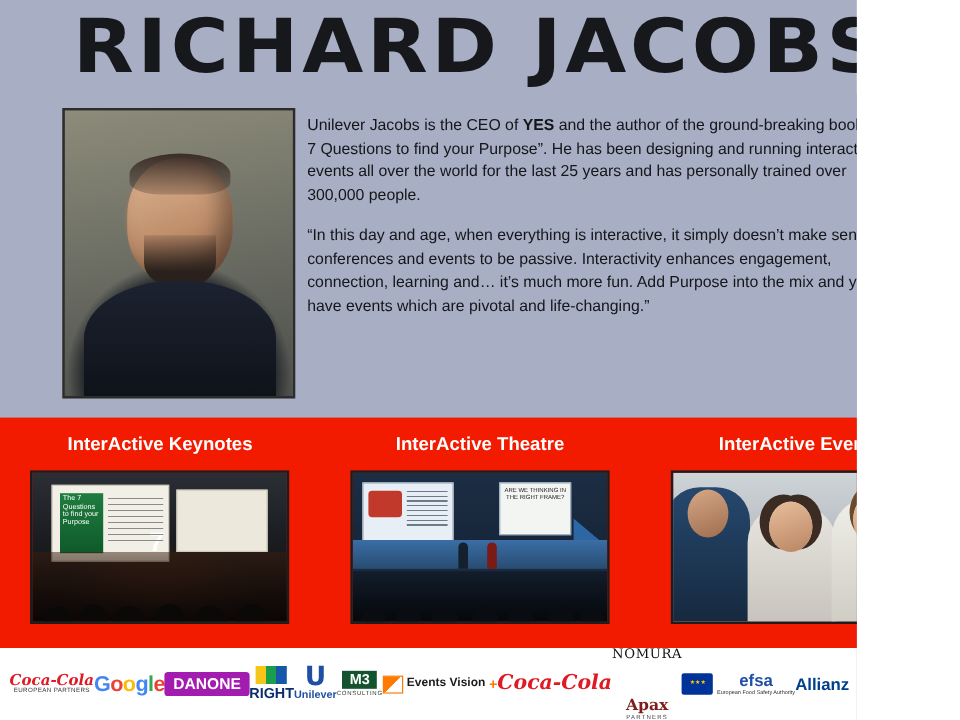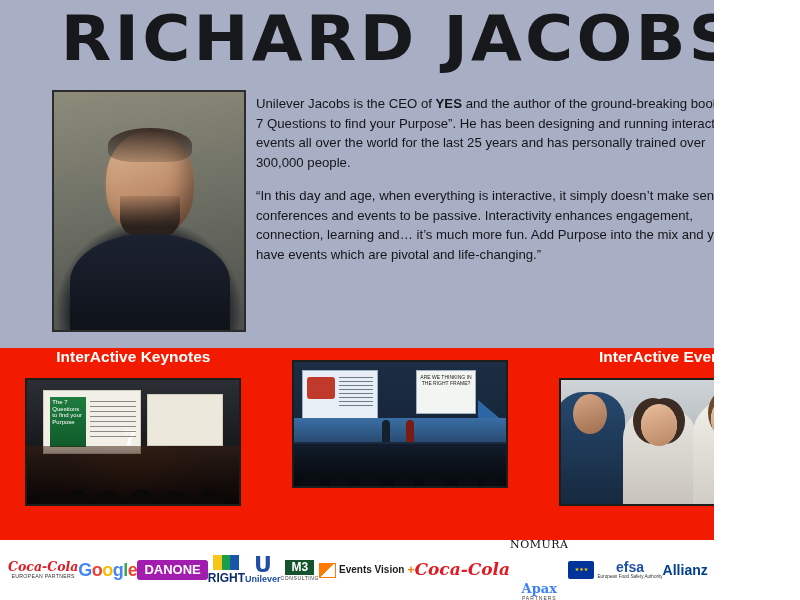--- a/index.html
+++ b/index.html
@@ -126,21 +126,21 @@
     display: flex;
   }
   .col {
     flex: 1 1 33.33%;
     position: relative;
     display: flex;
     flex-direction: column;
     align-items: center;
   }
   .col-heading {
-    margin-top: 0;
+    margin-top: 14px;
     color: #ffffff;
     font-weight: bold;
     font-size: 15.5px;
     text-align: center;
     white-space: nowrap;
   }
   .thumb {
     margin-top: 12px;
     width: 212px;
     height: 124px;
@@ -367,21 +367,21 @@
     background: linear-gradient(135deg,#ff7a00 0 50%, #ffffff 50% 100%);
     border: 1px solid #ff7a00;
   }
   .lg-wv .plus { color:#ff7a00; font-size: 12px; }
   .lg-coke2 {
     color: #e01a22; font-family: "DejaVu Serif", serif; font-style: italic;
     font-weight: bold; font-size: 17px;
   }
   .lg-nomura { text-align:center; }
   .lg-nomura .n { font-family: "DejaVu Serif", serif; font-size: 11px; letter-spacing: .5px; color:#111; }
-  .lg-nomura .apax { font-family: "DejaVu Serif", serif; font-weight: bold; font-size: 13px; color:#3b82f6;margin-top:32px; }
+  .lg-nomura .apax { font-family: "DejaVu Serif", serif; font-weight: bold; font-size: 13px; color:#7f1d1d;margin-top:32px; }
   .lg-nomura .sub { font-size: 5px; letter-spacing: 1px; color:#444; }
   .lg-efsa { display:flex; align-items:center; gap:3px; }
   .lg-efsa .stars {
     width: 26px; height: 18px; background:#003399; border-radius: 2px;
     position: relative;
   }
   .lg-efsa .stars::after {
     content: "★★★"; position:absolute; inset:0; color:#ffcc00; font-size:5px;
     display:flex; align-items:center; justify-content:center; letter-spacing:0;
   }
@@ -439,20 +439,21 @@
             <div class="bookcover">The 7 Questions to find your Purpose</div>
             <div class="big7">7</div>
             <div class="lines"></div>
           </div>
           <div class="screen2"></div>
           <div class="crowd"></div>
         </div>
       </div>
 
       <div class="col">
+        <div class="col-heading">InterActive Theatre</div>
         <div class="thumb t2">
           <div class="lscreen">
             <div class="cartoon"></div>
             <div class="txt"></div>
           </div>
           <div class="rscreen">ARE WE THINKING IN THE RIGHT FRAME?</div>
           <div class="chev"></div>
           <div class="stage"></div>
           <div class="p1"></div>
           <div class="p2"></div>

